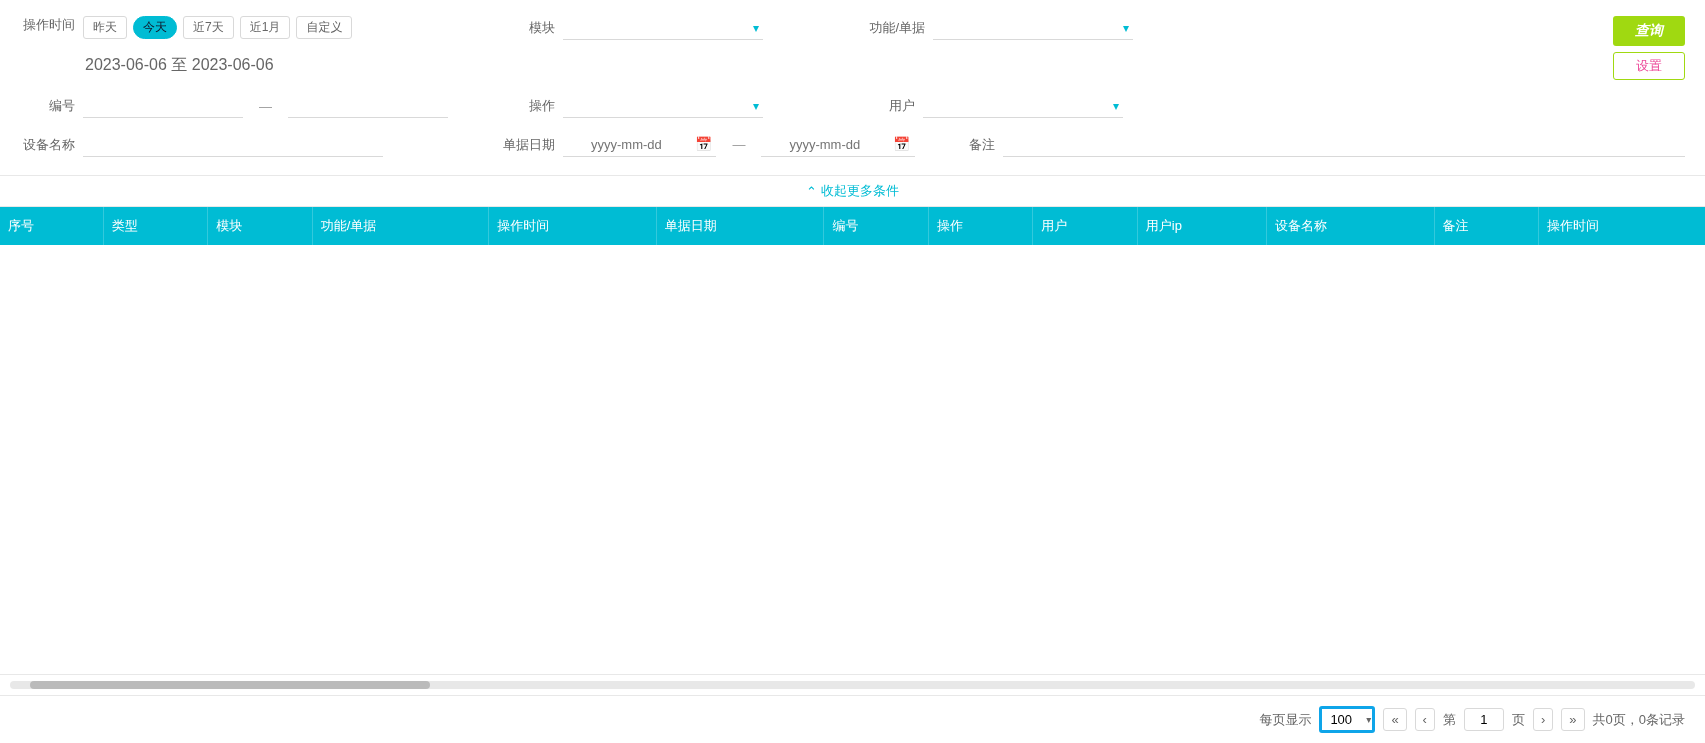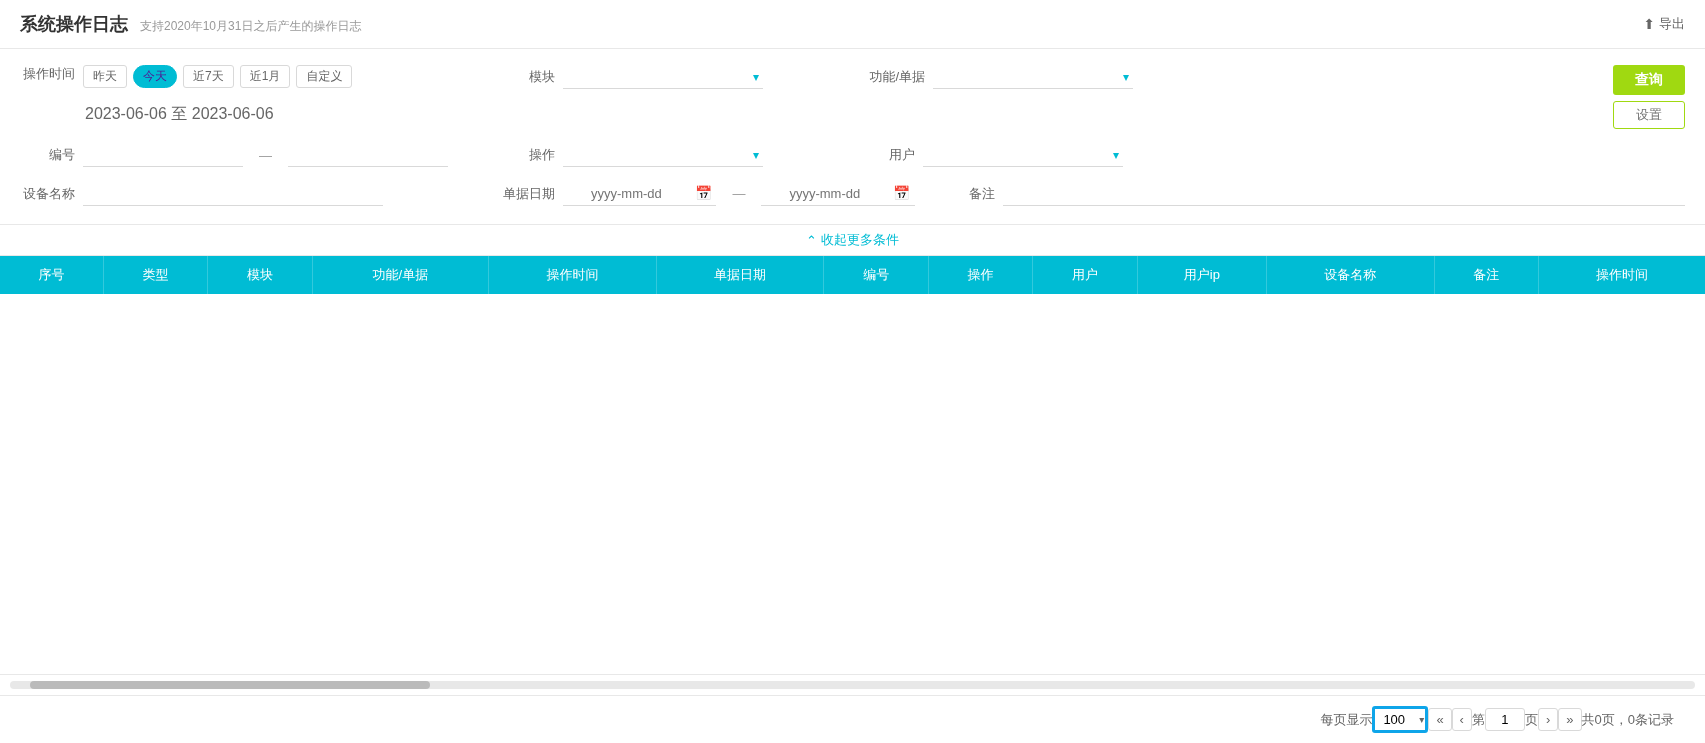--- a/index.html
+++ b/index.html
@@ -16,21 +16,21 @@
     .export-icon { font-size: 14px; }
 
     
     .filter-area { background: #fff; padding: 16px 20px 10px 20px; border-bottom: 1px solid #e8e8e8; }
     .filter-label { color: #666; font-size: 13px; white-space: nowrap; min-width: 55px; text-align: right; }
 
     
     .time-filter-group { display: flex; flex-direction: column; }
     .time-btns { display: flex; align-items: center; gap: 6px; }
     .time-btn { padding: 2px 9px; font-size: 12px; border: 1px solid #d9d9d9; background: #fff; border-radius: 3px; cursor: pointer; color: #666; }
-    .time-btn.active { background: #00bcd4; border-color: #00bcd4; color: #4c1d95; border-radius: 12px; }
+    .time-btn.active { background: #00bcd4; border-color: #00bcd4; color: #0f172a; border-radius: 12px; }
     .time-range { font-size: 16px; color: #666; margin-top: 16px; padding-left: 2px; }
 
     
     .select-wrapper { position: relative; display: inline-flex; align-items: center; }
     .filter-select { border: none; border-bottom: 1px solid #d9d9d9; background: transparent; padding: 4px 24px 4px 4px; font-size: 13px; color: #333; outline: none; min-width: 200px; appearance: none; cursor: pointer; }
     .select-arrow { position: absolute; right: 4px; color: #00bcd4; font-size: 12px; pointer-events: none; }
 
     
     .filter-input { border: none; border-bottom: 1px solid #d9d9d9; background: transparent; padding: 4px; font-size: 13px; color: #333; outline: none; min-width: 160px; }
     .filter-input-wide { min-width: 300px; }
@@ -38,65 +38,55 @@
     
     .dash { color: #999; margin: 0 8px; }
 
     
     .date-input-wrapper { display: inline-flex; align-items: center; border-bottom: 1px solid #d9d9d9; padding: 4px; }
     .date-input { border: none; background: transparent; font-size: 13px; color: #bbb; outline: none; width: 100px; margin-left: 24px; }
     .calendar-icon { color: #00bcd4; font-size: 14px; cursor: pointer; margin-left: 4px; }
 
     
     .action-btns { display: flex; flex-direction: column; gap: 6px; margin-left: auto; }
-    .query-btn { background: #a0d911; border: none; color: #fff; padding: 6px 8px; font-size: 14px; border-radius: 3px; cursor: pointer; font-weight: bold; }
-    .settings-btn { background: #fff; border: 1px solid #a0d911; color: #737373; padding: 4px 22px; font-size: 13px; border-radius: 3px; cursor: pointer; }
+    .query-btn { background: #a0d911; border: none; color: #fff; padding: 6px 8px; font-size: 14px; border-radius: 3px; cursor: pointer; font-weight: bold; font-style: italic; }
+    .settings-btn { background: #fff; border: 1px solid #a0d911; color: #ec4899; padding: 4px 22px; font-size: 13px; border-radius: 3px; cursor: pointer; }
 
     
     .collapse-bar { background: #fff; text-align: center; padding: 6px 0; border-bottom: 1px solid #e8e8e8; cursor: pointer; }
     .collapse-text { color: #00bcd4; font-size: 13px; display: inline-flex; align-items: center; gap: 4px; }
 
     
     .table-container { background: #fff; flex: 1; overflow-x: auto; }
     table { width: 100%; border-collapse: collapse; min-width: 1600px; }
     thead tr { background: #00bcd4; }
-    thead th { color: #fff; font-size: 13px; font-weight: normal; padding: 10px 8px; text-align: center; border-right: 1px solid rgba(255,255,255,0.2); white-space: nowrap; }
+    thead th { color: #fff; font-size: 13px; font-weight: normal; padding: 10px 8px; text-align: left; border-right: 1px solid rgba(255,255,255,0.2); white-space: nowrap; }
     thead th:last-child { border-right: none; }
 
     
     .scrollbar-area { background: #fff; padding: 6px 0; border-top: 1px solid #e8e8e8; }
     .scrollbar-track { height: 8px; background: #e8e8e8; border-radius: 4px; margin: 0 10px; position: relative; }
     .scrollbar-thumb { height: 8px; background: #bbb; border-radius: 4px; width: 400px; position: absolute; left: 20px; }
 
     
-    .pagination-bar { background: #fff; padding: 10px 31px; display: flex; align-items: center; justify-content: flex-end; border-top: 1px solid #e8e8e8; }
+    .pagination-bar { background: #fff; padding: 10px 20px; display: flex; align-items: center; justify-content: flex-end; gap: 8px; border-top: 1px solid #e8e8e8; }
     .pagination-label { color: #666; font-size: 13px; }
     .page-size-select { border: 3px solid #0ea5e9; border-radius: 3px; padding: 3px 20px 3px 8px; font-size: 13px; appearance: none; background: #fff; cursor: pointer; position: relative; }
     .page-size-wrapper { position: relative; display: inline-flex; align-items: center; }
     .page-size-arrow { position: absolute; right: 4px; color: #666; font-size: 10px; pointer-events: none; }
     .page-nav-btn { border: 1px solid #d9d9d9; background: #fff; padding: 3px 7px; font-size: 13px; cursor: pointer; border-radius: 3px; color: #666; }
     .page-nav-btn:disabled { color: #ccc; cursor: default; }
     .page-input { border: 1px solid #d9d9d9; border-radius: 3px; padding: 3px 6px; font-size: 13px; width: 40px; text-align: center; }
     .page-info { color: #666; font-size: 13px; text-align: center; }
   </style>
 </head>
 <body>
 
 <div class="page-wrapper">
 
-  <div class="page-header">
-    <div class="header-left">
-      <span class="page-title">系统操作日志</span>
-      <span class="page-subtitle">支持2020年10月31日之后产生的操作日志</span>
-    </div>
-    <button class="export-btn">
-      <span class="export-icon">⬆</span>
-      <span>导出</span>
-    </button>
-  </div>
 
   <div class="filter-area">
 
     <div style="display:flex; align-items:flex-start; margin-bottom:14px;">
 
       <div style="display:flex; align-items:flex-start; gap:8px; flex:0 0 440px;">
         <span class="filter-label">操作时间</span>
         <div class="time-filter-group">
           <div class="time-btns">
             <button class="time-btn">昨天</button>

